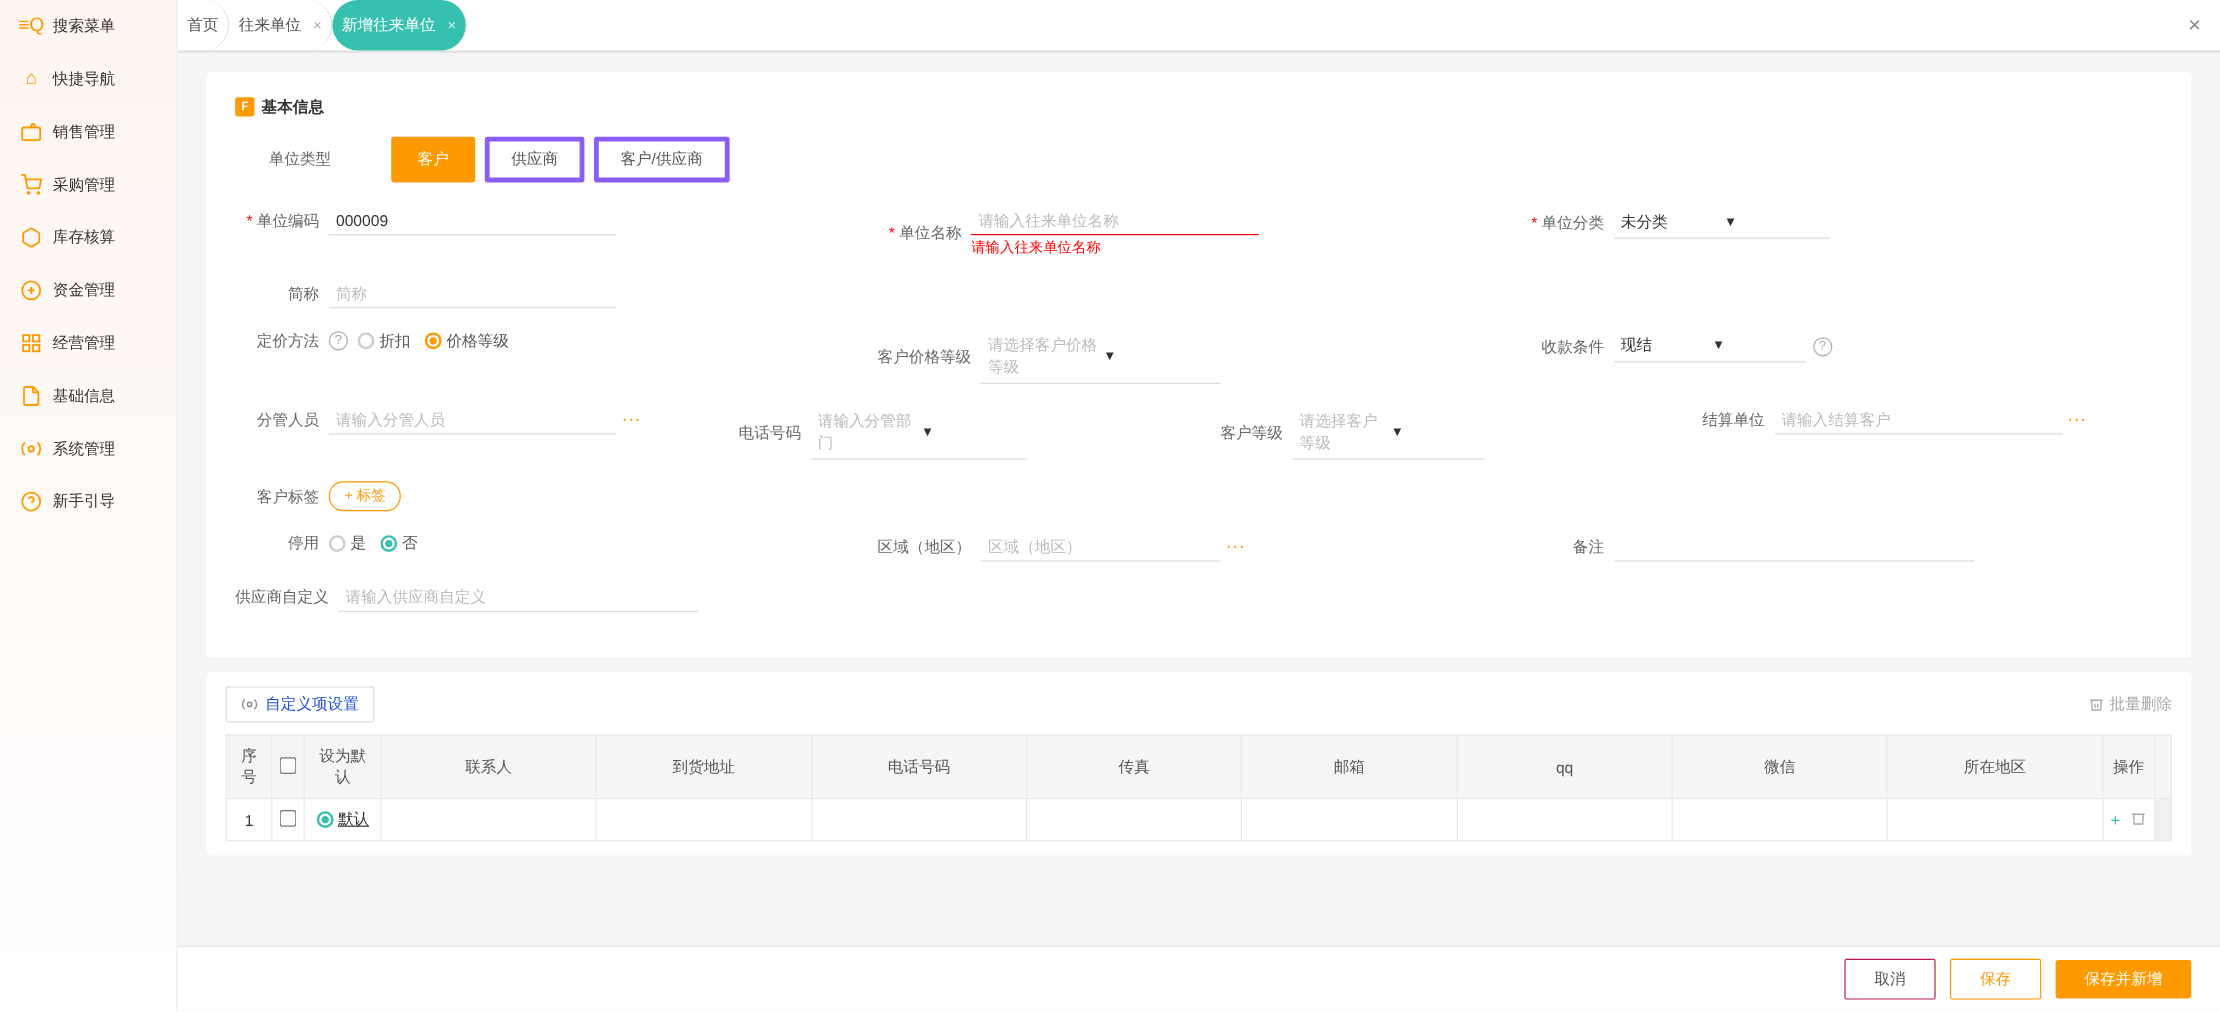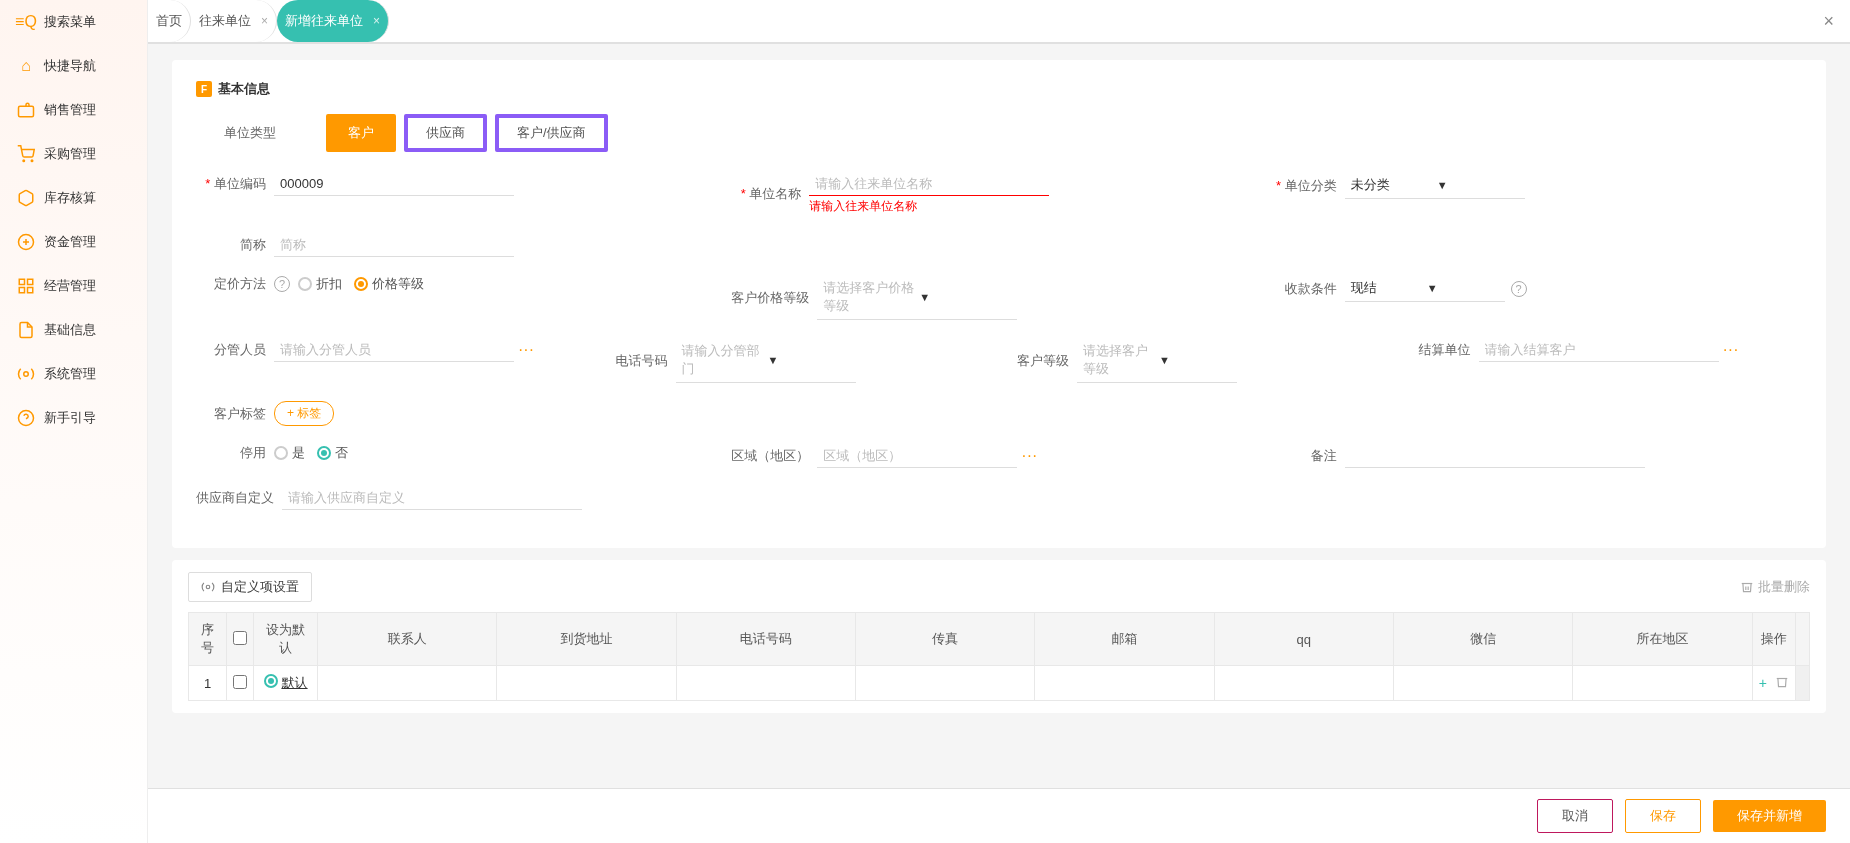--- a/index.html
+++ b/index.html
@@ -324,20 +324,21 @@
       font-weight: normal;
     }
     .data-table td {
       padding: 8px 6px;
       text-align: center;
       border: 1px solid #e8e8e8;
       color: #333;
     }
     .data-table .radio-cell {
       display: flex;
+      align-items: center;
       justify-content: center;
       gap: 4px;
       text-decoration: underline;
     }
 
     
     .bottom-bar {
       background: #fff;
       border-top: 1px solid #e0e0e0;
       padding: 10px 24px;
@@ -377,21 +378,21 @@
     
     .settings-btn {
       display: flex;
       align-items: center;
       gap: 6px;
       border: 1px solid #ddd;
       border-radius: 2px;
       padding: 5px 12px;
       cursor: pointer;
       background: #fff;
-      color: #404040;
+      color: #1d4ed8;
       font-size: 12px;
       margin-bottom: 12px;
     }
 
     .checkbox-input {
       width: 14px;
       height: 14px;
       cursor: pointer;
     }
 

